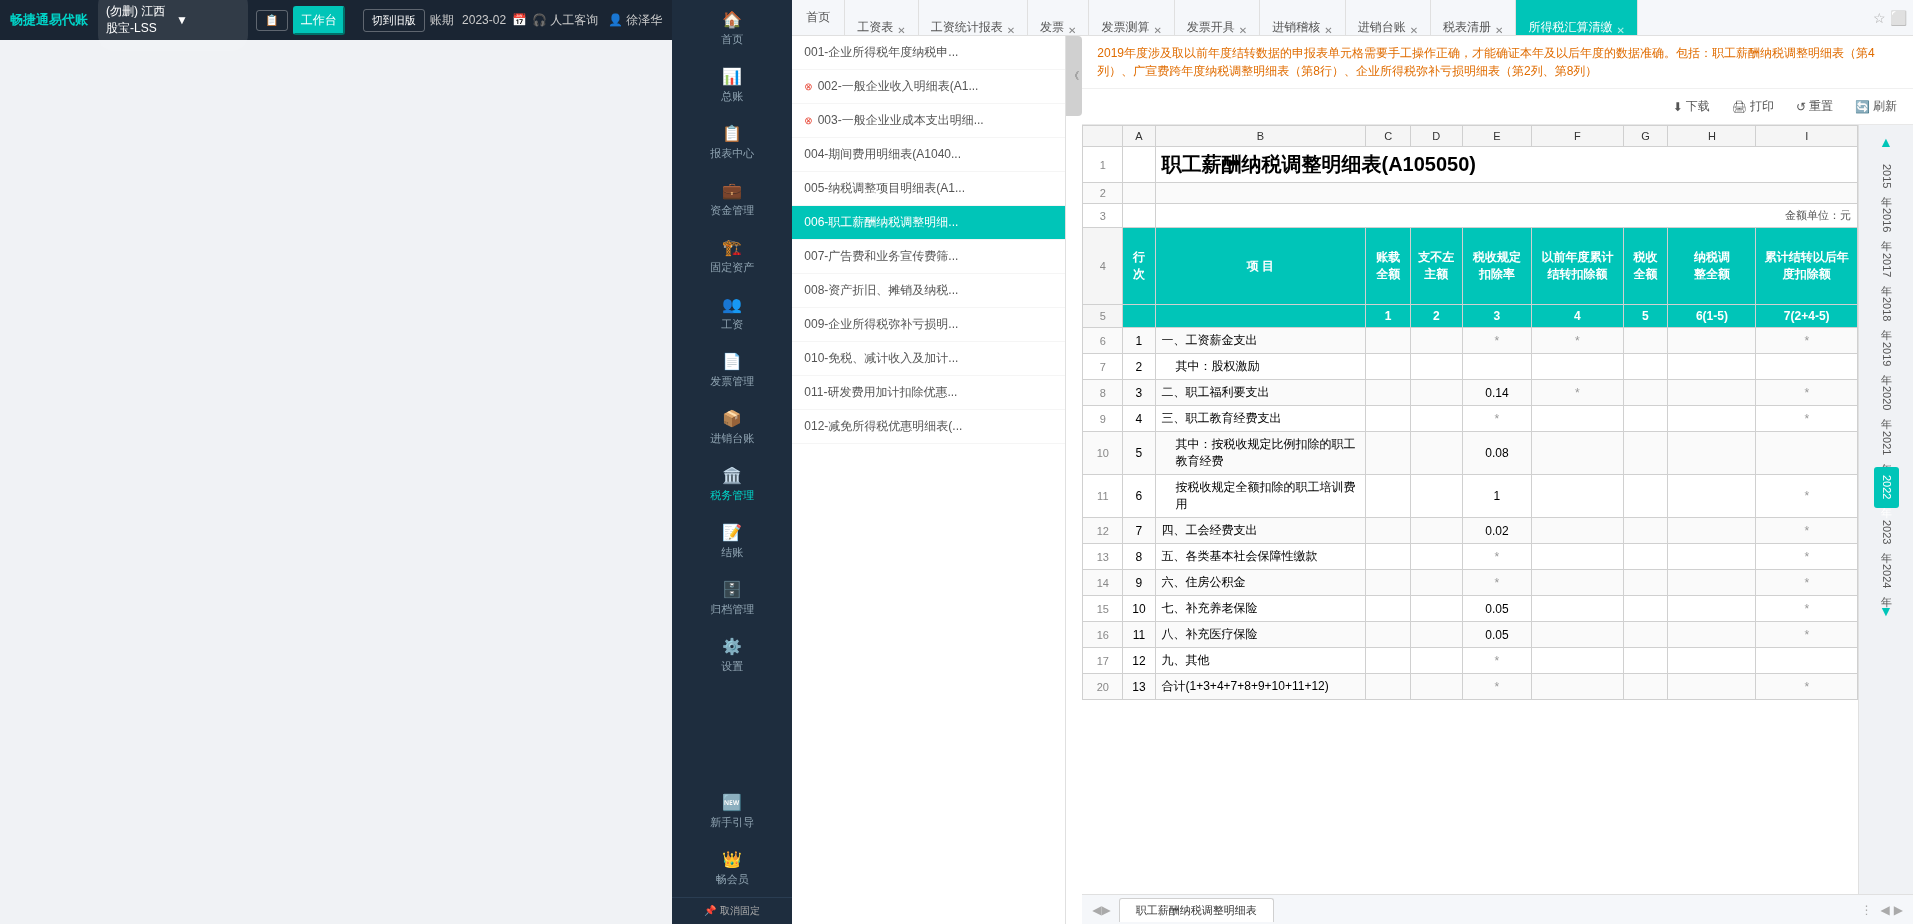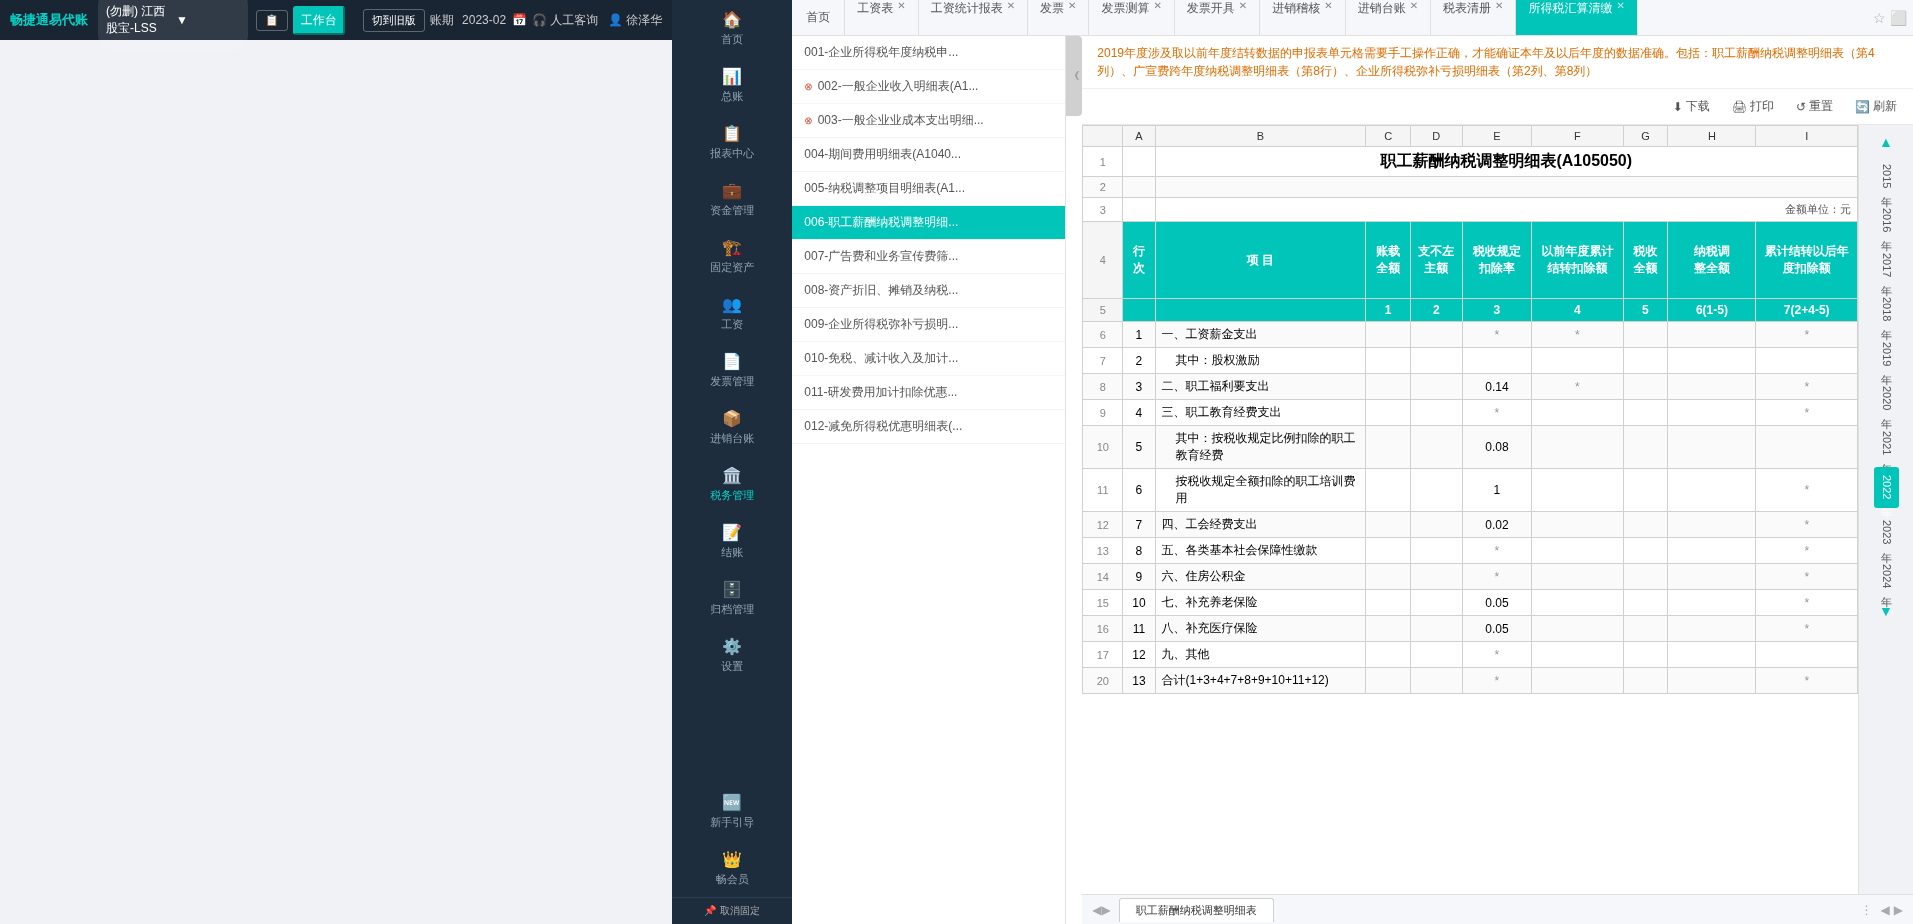--- a/index.html
+++ b/index.html
@@ -23,21 +23,21 @@
     .top-right-item { display: flex; align-items: center; gap: 3px; cursor: pointer; }
 
     
     .sidebar-item { display: flex; flex-direction: column; align-items: center; padding: 10px 0; color: #8fa3b1; cursor: pointer; font-size: 11px; gap: 3px; }
     .sidebar-item.active { color: #00d4c8; }
     .sidebar-icon { font-size: 16px; }
     .sidebar-divider { flex: 1; }
 
     
     .tab-bar { height: 36px; background: #f5f7fa; border-bottom: 1px solid #e0e0e0; display: flex; align-items: center; overflow: hidden; flex-shrink: 0; }
-    .tab { display: flex; align-items: flex-start; padding: 0 12px; height: 36px; cursor: pointer; color: #555; font-size: 12px; border-right: 1px solid #e0e0e0; white-space: nowrap; gap: 4px; }
+    .tab { display: flex; align-items: flex-end; padding: 0 12px; height: 36px; cursor: pointer; color: #555; font-size: 12px; border-right: 1px solid #e0e0e0; white-space: nowrap; gap: 4px; }
     .tab.active { background: #00c5b8; color: #fff; }
     .tab-close { font-size: 10px; cursor: pointer; opacity: 0.7; }
     .tab-bar-home { padding: 0 14px; height: 36px; display: flex; align-items: center; color: #555; font-size: 12px; cursor: pointer; border-right: 1px solid #e0e0e0; }
 
     
     .content-toolbar { display: flex; align-items: center; justify-content: flex-end; padding: 6px 10px; border-bottom: 1px solid #e8e8e8; background: #fff; flex-shrink: 0; gap: 10px; }
     .toolbar-btn { display: flex; align-items: center; gap: 3px; color: #555; cursor: pointer; font-size: 12px; padding: 3px 6px; }
 
     
     .warning-msg { padding: 8px 15px; color: #e06c00; font-size: 12px; line-height: 1.5; background: #fff; border-bottom: 1px solid #f0f0f0; flex-shrink: 0; }
@@ -315,21 +315,21 @@
                     <th class="col-header">G</th>
                     <th class="col-header">H</th>
                     <th class="col-header">I</th>
                   </tr>
                 </thead>
                 <tbody>
 
                   <tr class="data-row">
                     <td class="row-num-col">1</td>
                     <td></td>
-                    <td colspan="8" class="title-row" style="font-size:16px;font-weight:bold;text-align:center;">职工薪酬纳税调整明细表(A105050)</td>
+                    <td colspan="8" class="title-row" style="font-size:20px;font-weight:bold;text-align:left;">职工薪酬纳税调整明细表(A105050)</td>
                   </tr>
 
                   <tr class="data-row">
                     <td class="row-num-col">2</td>
                     <td></td>
                     <td colspan="8"></td>
                   </tr>
 
                   <tr class="data-row">
                     <td class="row-num-col">3</td>

